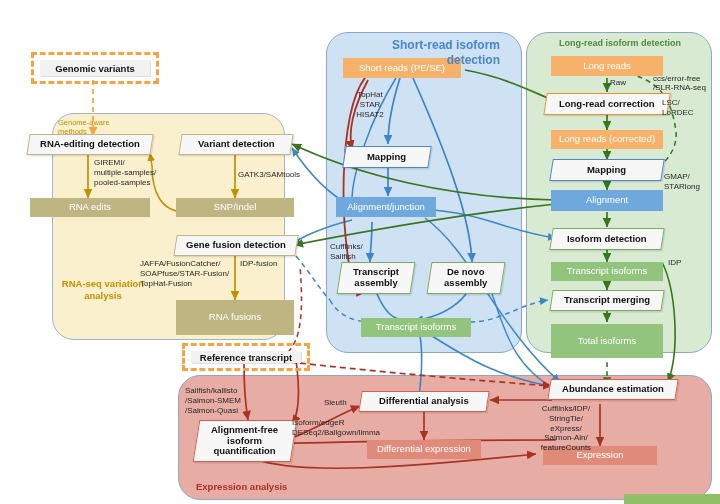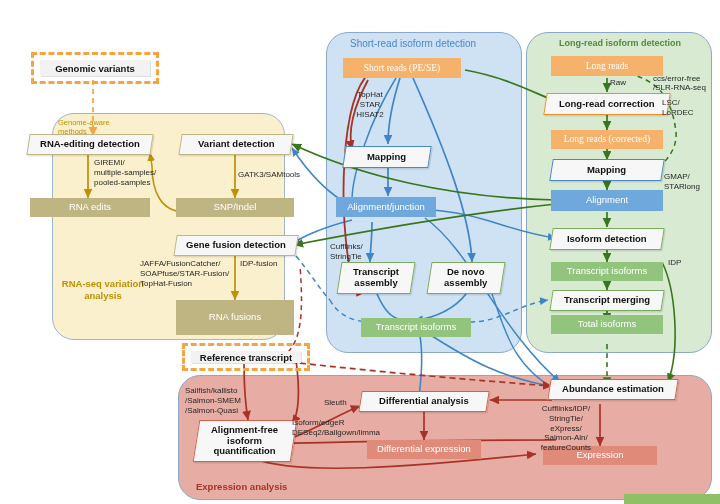--- a/index.html
+++ b/index.html
@@ -16,21 +16,21 @@
   .panel-green {background:#d9ead3;border:1.3px solid #8aa9c9;}
   .panel-red   {background:#e7aca3;border:1.3px solid #8aa9c9;}
 
   
   .node{position:absolute;box-sizing:border-box;display:flex;align-items:center;
         justify-content:center;text-align:center;line-height:1.12;z-index:6;}
 
   
   .obj{font-size:9.5px;color:#ffffff;}
   .obj-khaki {background:#bfb583;}
-  .obj-orange{background:#f6b26b;font-family:Liberation Serif, serif;}
+  .obj-orange{background:#f6b26b;}
   .obj-blue  {background:#6fa8dc;}
   .obj-green {background:#93c47d;}
   .obj-salmon{background:#e08a7a;}
 
   
   .proc{background:#f7f7f7;color:#111;font-weight:bold;font-size:9.5px;
         border-width:1.6px;border-style:solid;position:absolute;
         box-shadow:1.5px 1.5px 0 rgba(0,0,0,.10);}
   .proc-khaki{border-color:#bfb583;}
   .proc-blue {border-color:#4a86c8;}
@@ -173,21 +173,21 @@
       <path d="M262,446 C300,440 330,418 360,406" stroke="#a93226" stroke-width="1.7" marker-end="url(#aR)"></path>
 
       <path d="M248,456 C290,478 420,466 536,454" stroke="#a93226" stroke-width="1.7" marker-end="url(#aR)"></path>
 
       <path d="M556,440 C440,440 330,442 266,444" stroke="#a93226" stroke-width="1.6"></path>
 
       <path d="M288,352 C300,340 304,316 300,266" stroke="#a93226" stroke-width="1.5" stroke-dasharray="5,4"></path>
     </g>
   </svg>
 
-  <div class="lbl t-blue" style="left:350px;top:38px;width:150px;font-size:10px;font-weight:normal;text-align:left;">Short-read isoform detection</div>
+  <div class="lbl t-blue" style="left:350px;top:38px;width:150px;font-size:12px;font-weight:bold;text-align:right;">Short-read isoform detection</div>
 
   <div class="lbl t-green" style="left:540px;top:38px;width:160px;font-size:9px;font-weight:bold;text-align:center;">Long-read isoform detection</div>
 
   <div class="lbl t-yellow center" style="left:38px;top:278px;width:130px;font-size:9.5px;font-weight:bold;">RNA-seq variation
 analysis</div>
 
   <div class="lbl t-red" style="left:196px;top:481px;width:180px;font-size:9.5px;font-weight:bold;">Expression analysis</div>
 
   <div class="lbl t-yellow" style="left:58px;top:118px;width:90px;font-size:7.5px;">Genome-aware
 methods</div>
@@ -248,21 +248,21 @@
 assembly</span>
   </div>
 
   <div class="node obj obj-green" style="left:361px;top:318px;width:110px;height:19px;">Transcript isoforms</div>
 
   <div class="lbl center" style="left:340px;top:90px;width:60px;">TopHat
 STAR
 HISAT2</div>
 
   <div class="lbl" style="left:330px;top:242px;width:60px;">Cufflinks/
-StringTie</div>
+Sailfish</div>
 
 
   <div class="node obj obj-orange" style="left:551px;top:56px;width:112px;height:20px;">Long reads</div>
 
   <div class="node proc proc-orange skew" style="left:545px;top:93px;width:124px;height:22px;">
     <span>Long-read correction</span>
   </div>
 
   <div class="node obj obj-orange" style="left:551px;top:130px;width:112px;height:19px;">Long reads (corrected)</div>
 
@@ -275,21 +275,21 @@
   <div class="node proc proc-green skew" style="left:551px;top:228px;width:112px;height:22px;">
     <span>Isoform detection</span>
   </div>
 
   <div class="node obj obj-green" style="left:551px;top:262px;width:112px;height:19px;">Transcript isoforms</div>
 
   <div class="node proc proc-green skew" style="left:551px;top:290px;width:112px;height:21px;">
     <span>Transcript merging</span>
   </div>
 
-  <div class="node obj obj-green" style="left:551px;top:315px;width:112px;height:19px;">Total isoforms</div>
+  <div class="node obj obj-green" style="left:551px;top:324px;width:112px;height:34px;">Total isoforms</div>
 
   <div class="lbl" style="left:610px;top:78px;width:30px;">Raw</div>
 
   <div class="lbl" style="left:653px;top:74px;width:68px;line-height:1.15;">ccs/error-free
 /SLR-RNA-seq</div>
 
   <div class="lbl" style="left:662px;top:98px;width:50px;">LSC/
 LoRDEC</div>
 
   <div class="lbl" style="left:664px;top:172px;width:54px;">GMAP/

